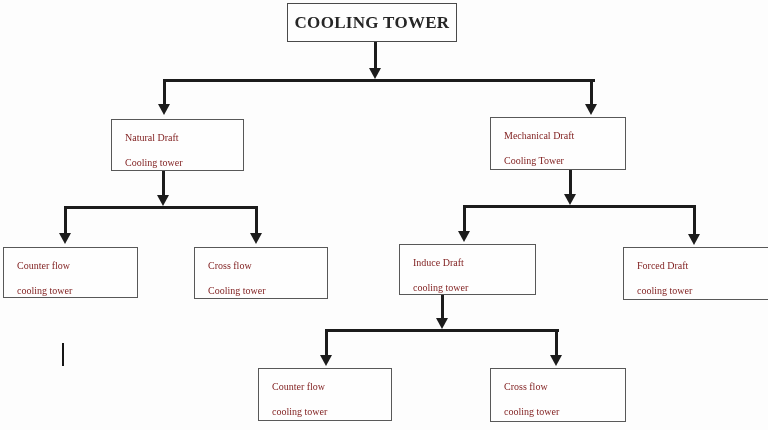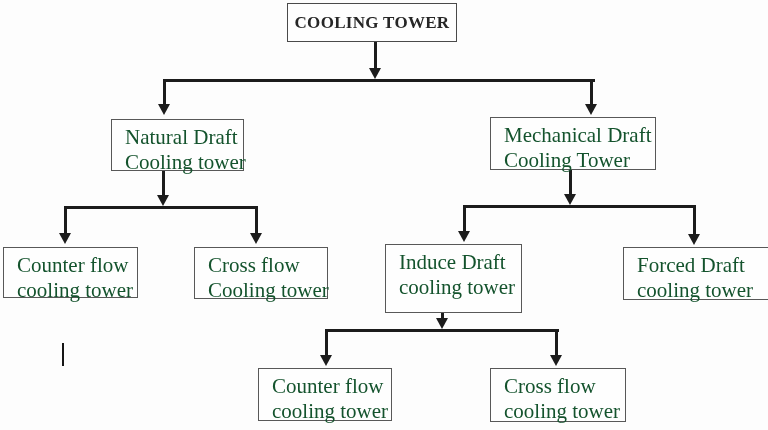--- a/index.html
+++ b/index.html
@@ -13,39 +13,39 @@
     background:#fdfdfd;
     overflow:hidden;
     font-family:Liberation Serif, serif;
   }
   
   .node{
     position:absolute;
     box-sizing:border-box;
     background:#fefefe;
     border:1.5px solid #585858;
-    color:#14532d;
-    font-size:21px;
+    color:#7f1d1d;
+    font-size:10px;
     line-height:25px;
     padding:5px 4px 16px 13px;
     white-space:nowrap;
   }
   .node .nl{display:block;}
   .node.root{
     display:flex;align-items:center;justify-content:center;
     font-weight:bold;font-size:17px;color:#262626;
     letter-spacing:.3px;padding:0;
     border-color:#4a4a4a;
   }
   .nd-root      {left:287px;top:3px;  width:170px;height:39px;}
   .nd-natural   {left:111px;top:119px;width:133px;height:52px;}
-  .nd-mechanical{left:490px;top:117px;width:166px;height:53px;}
+  .nd-mechanical{left:490px;top:117px;width:136px;height:53px;}
   .nd-counter1  {left:3px;  top:247px;width:135px;height:51px;}
   .nd-cross1    {left:194px;top:247px;width:134px;height:52px;}
-  .nd-induce    {left:385px;top:244px;width:137px;height:69px;}
+  .nd-induce    {left:399px;top:244px;width:137px;height:51px;}
   .nd-forced    {left:623px;top:247px;width:163px;height:53px;}
   .nd-counter2  {left:258px;top:368px;width:134px;height:53px;}
   .nd-cross2    {left:490px;top:368px;width:136px;height:54px;}
   
   .cline{position:absolute;background:#1c1c1c;}
   
   .arr{
     position:absolute;width:0;height:0;
     border-left:6px solid transparent;
     border-right:6px solid transparent;

